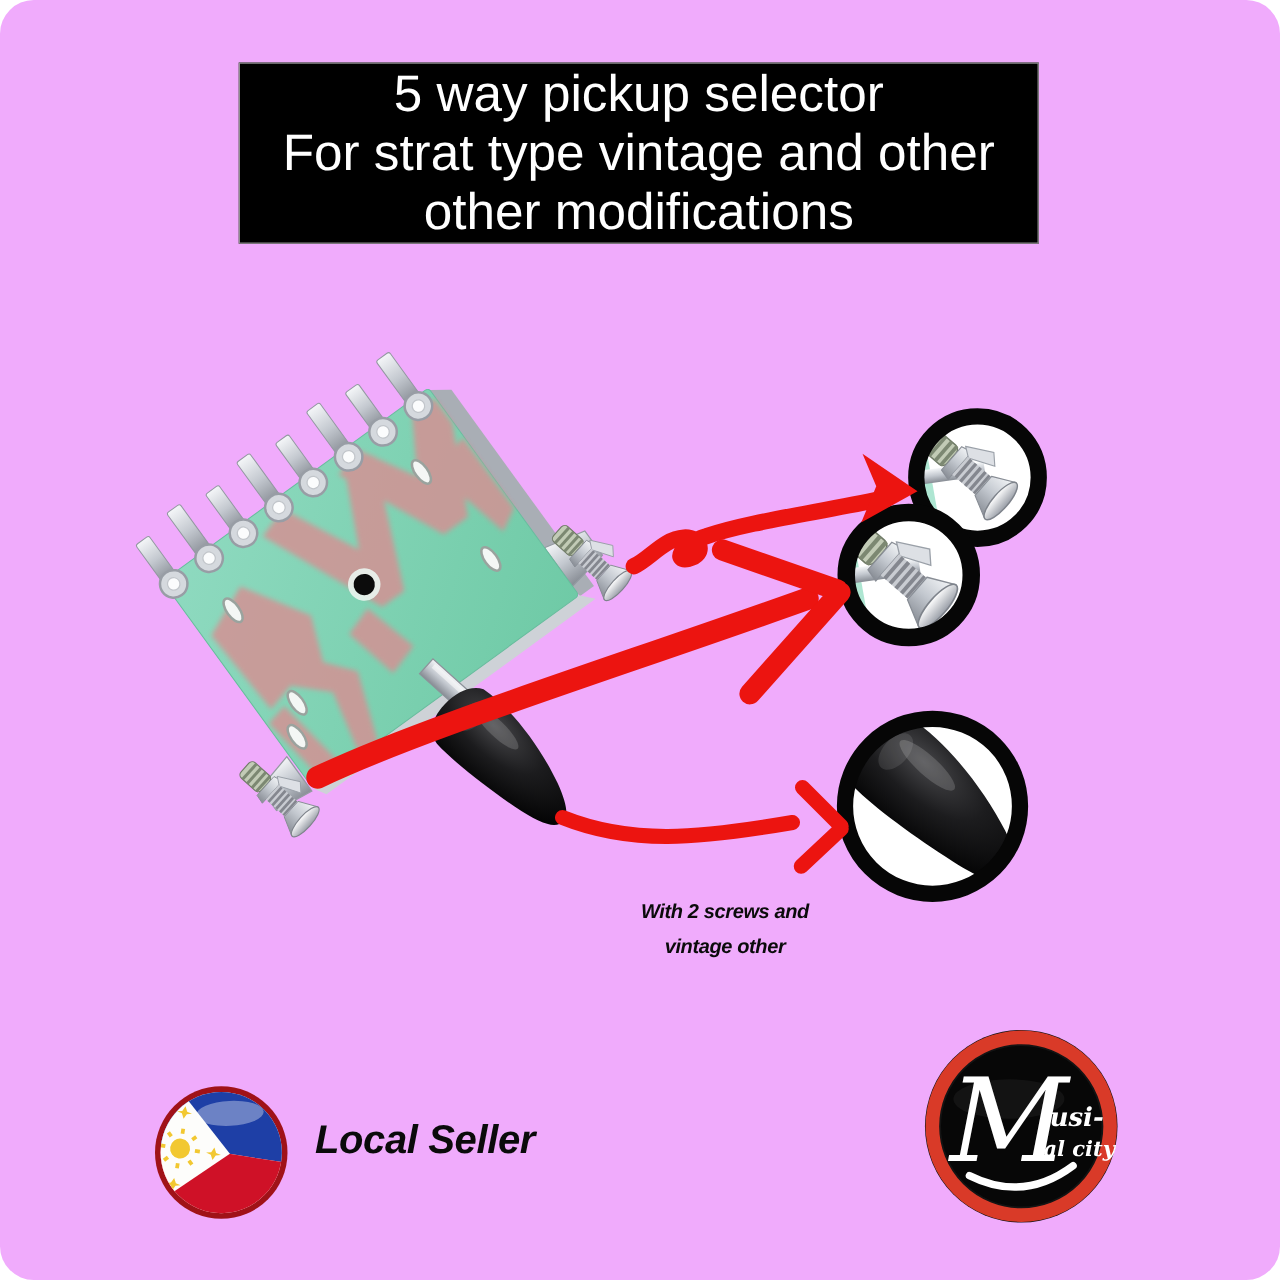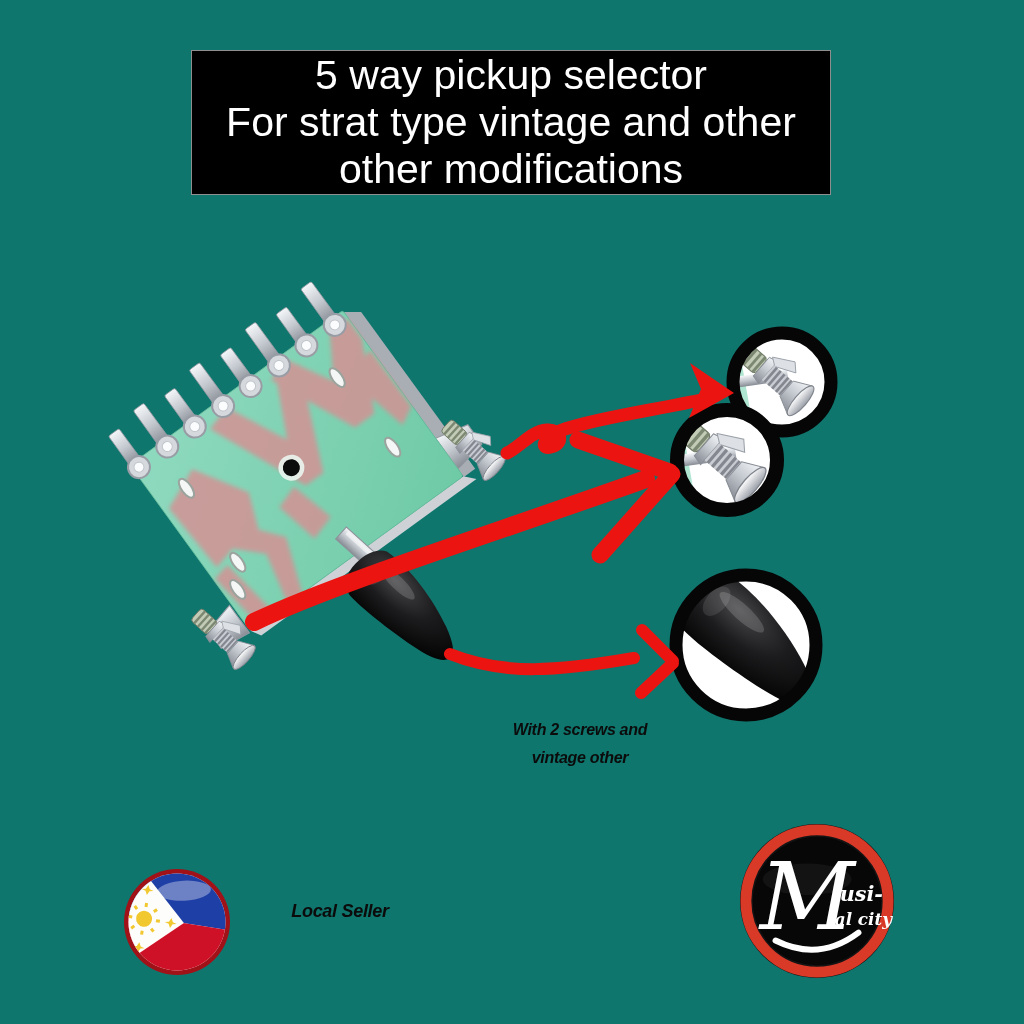--- a/index.html
+++ b/index.html
@@ -1,27 +1,27 @@
 <!DOCTYPE html>
 <html><head>
 <meta charset="utf-8">
 <style>
   html,body{margin:0;padding:0;background:#fff;}
-  .canvas{position:relative;width:1024px;height:1024px;background:#0f766e;overflow:hidden;
-          font-family:"Liberation Sans", sans-serif;}
+  .canvas{position:relative;width:1024px;height:1024px;background:#f0abfc;overflow:hidden;
+          font-family:"Liberation Sans", sans-serif;border-radius:27px;}
   .banner{position:absolute;left:191px;top:50px;width:640px;height:145px;background:#000;
           border:1px solid #8e8e8e;box-sizing:border-box;display:flex;flex-direction:column;
           justify-content:center;align-items:center;text-align:center;}
   .banner div{color:#ffffff;font-size:41px;line-height:47px;white-space:nowrap;}
   .collage{position:absolute;left:0;top:0;}
   .note{position:absolute;left:428px;top:716px;width:304px;text-align:center;
         font-weight:bold;font-style:italic;font-size:16px;line-height:28px;color:#0b0b0b;
         letter-spacing:-0.3px;}
   .seller-text{position:absolute;left:247px;top:896px;width:186px;text-align:center;
-        font-weight:bold;font-style:italic;font-size:18px;line-height:30px;color:#0b0b0b;
+        font-weight:bold;font-style:italic;font-size:32px;line-height:30px;color:#0b0b0b;
         letter-spacing:-0.3px;}
   .flag-badge{position:absolute;left:123px;top:868px;}
   .brand-logo{position:absolute;left:738px;top:822px;}
 </style>
 </head>
 <body>
 
 <div class="canvas">
 
   <div class="banner">

